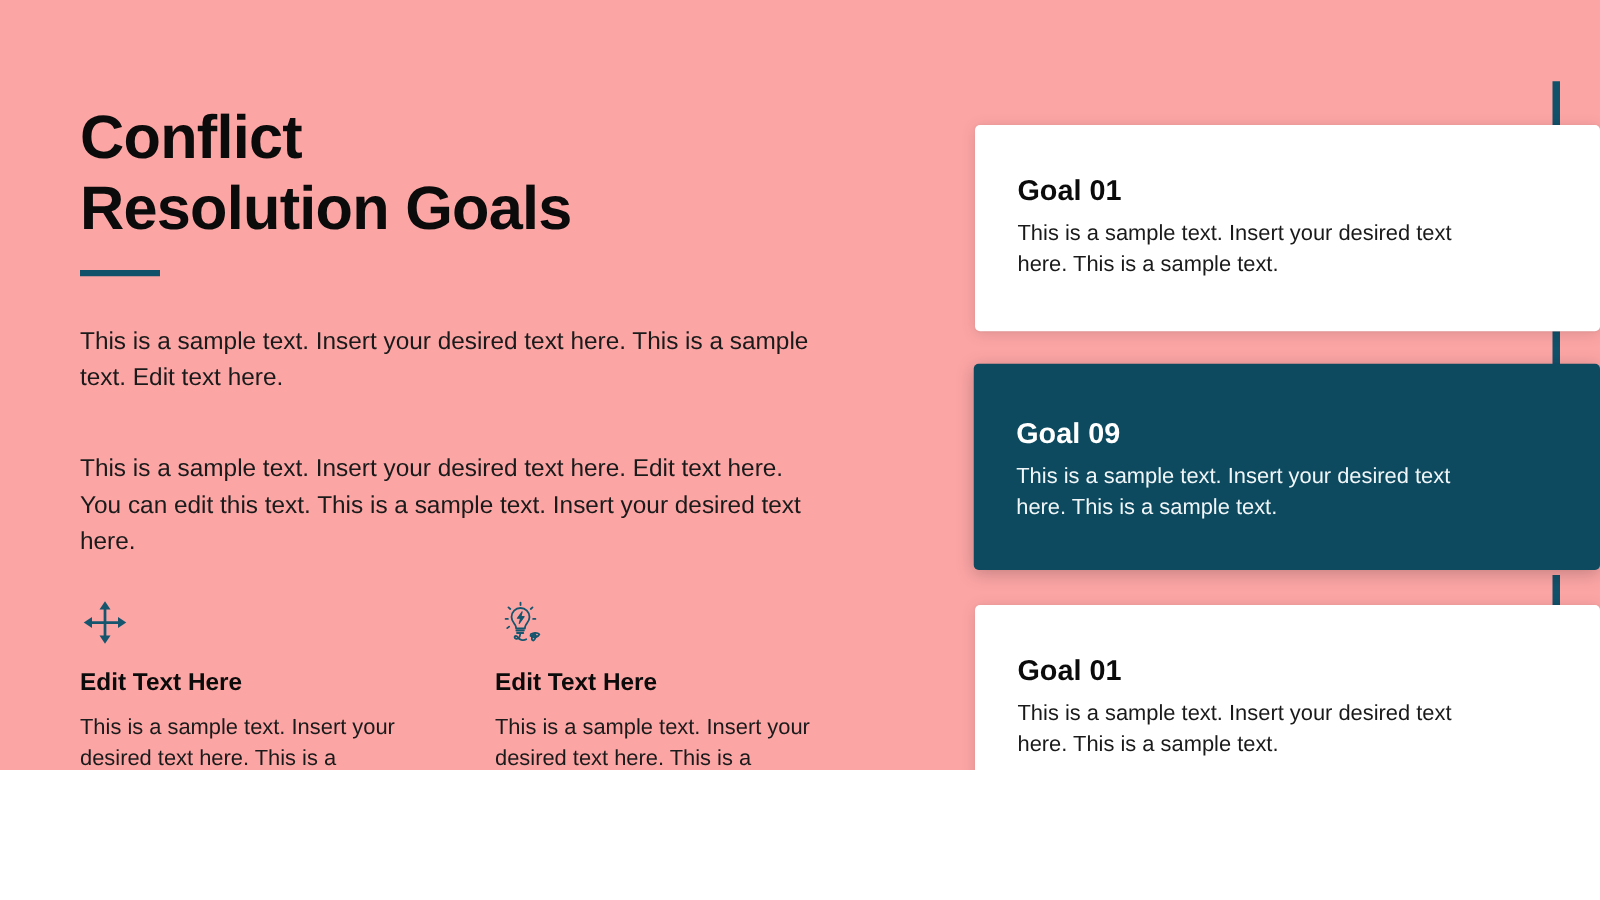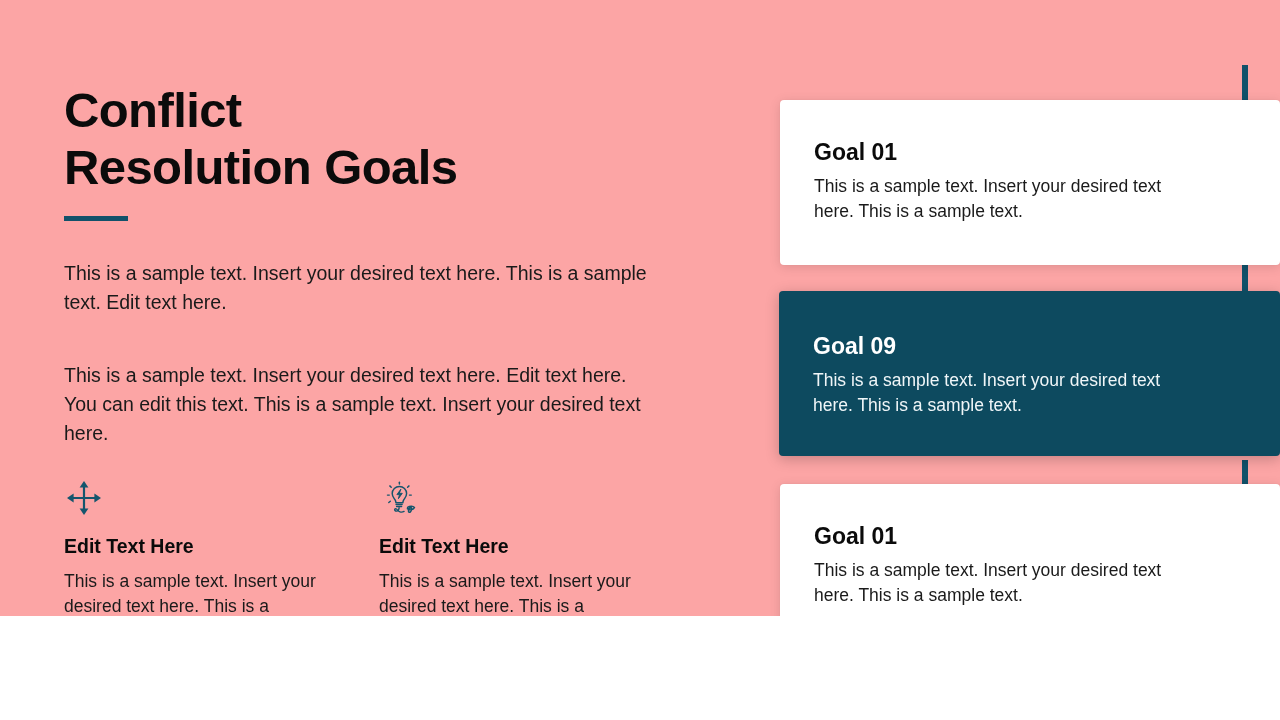--- a/index.html
+++ b/index.html
@@ -56,21 +56,21 @@
   .body-para.first { margin-top: 38px; }
   .body-para.second { margin-top: 45px; }
 
   
   .feature-row {
     position: absolute;
     left: 64px;
     top: 478px;
     width: 620px;
     display: flex;
-    gap: 0;
+    gap: 17px;
   }
   .feature-col {
     width: 253px;
     margin-right: 62px;
   }
   .feature-col:last-child { margin-right: 0; }
 
   .feature-icon {
     width: 40px;
     height: 40px;

